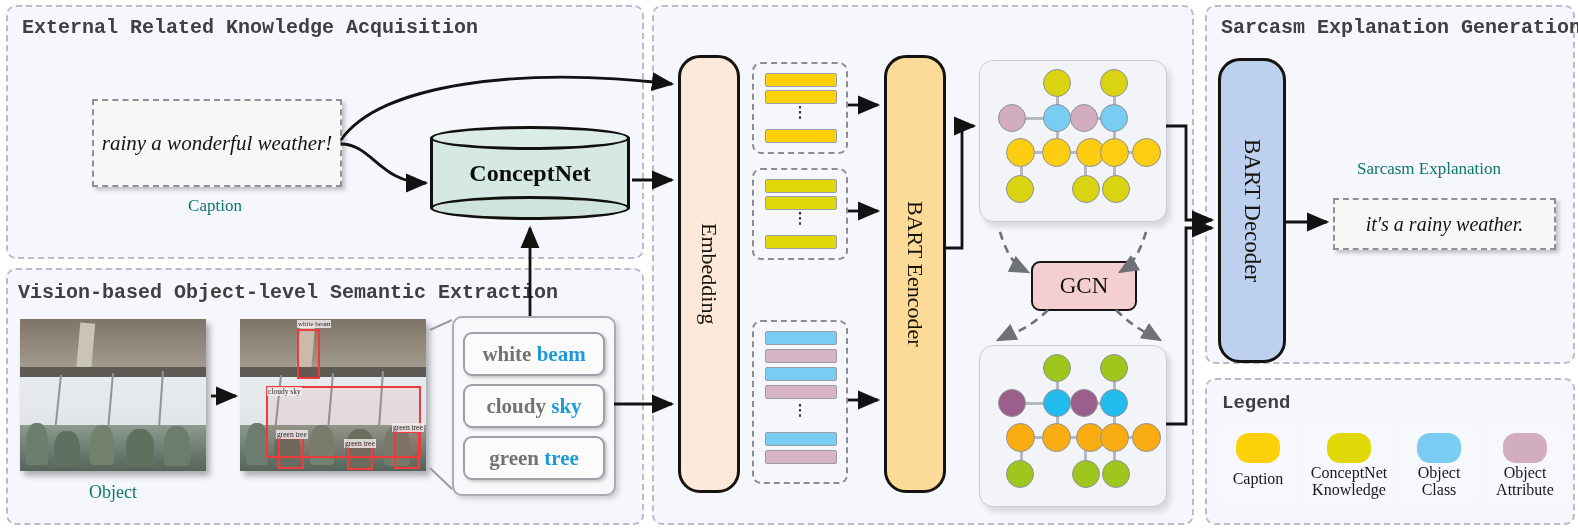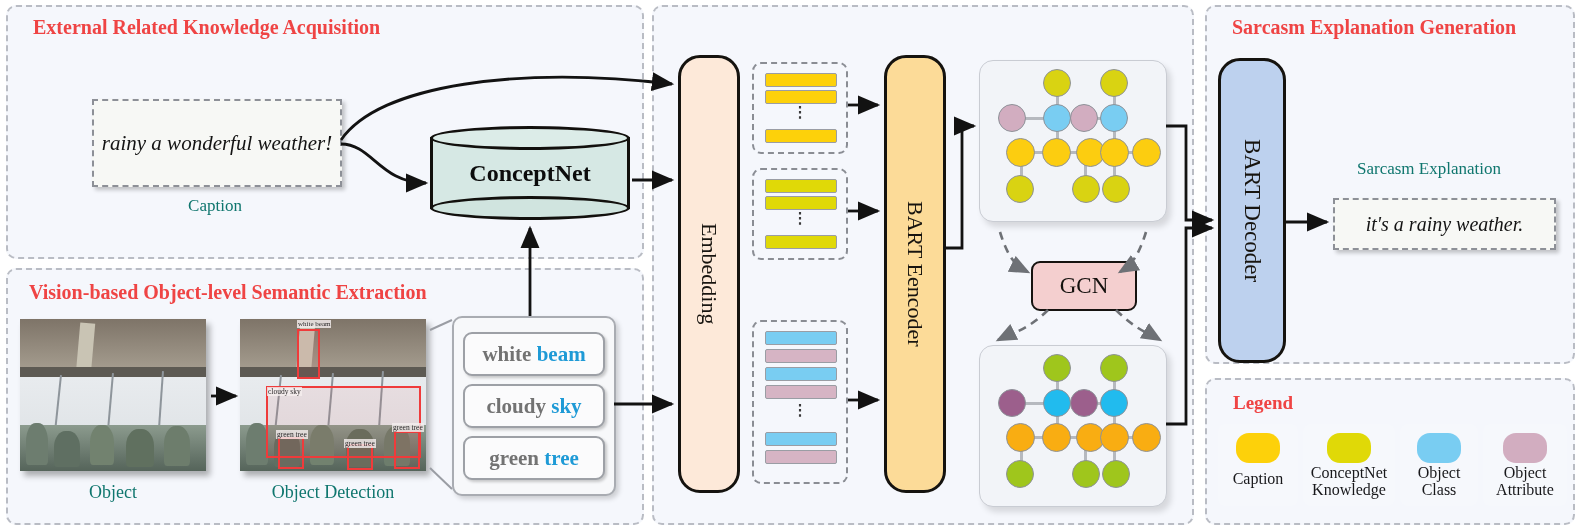--- a/index.html
+++ b/index.html
@@ -1,21 +1,21 @@
 <!DOCTYPE html>
 <html><head>
 <meta charset="utf-8">
 <style>
   html,body{margin:0;padding:0;background:#ffffff;}
   body{font-family:"Liberation Serif", serif;}
   #stage{position:relative;width:1578px;height:529px;background:#ffffff;overflow:hidden;}
 
   .panel{position:absolute;border:2px dashed #b9bcc4;border-radius:10px;background:#f5f7fc;}
-  .panel-title{position:absolute;font-weight:bold;color:#ef4444;white-space:nowrap;
-      font-family:Liberation Serif, serif;margin-left:11px;}
+  .panel-title{position:absolute;font-weight:bold;color:#404040;white-space:nowrap;
+      font-family:Liberation Mono, monospace;}
 
   
   .dashbox{position:absolute;border:2.5px dashed #8d9097;background:#f7f8f5;
       box-shadow:3px 3px 4px rgba(0,0,0,.22);display:flex;align-items:center;justify-content:center;
       text-align:center;font-style:italic;}
   .cap-label{position:absolute;text-align:center;color:#0f766e;white-space:nowrap;}
 
   
   .cyl{position:absolute;}
   .cyl .body{position:absolute;left:0;right:0;top:11px;bottom:11px;background:#d6e8e4;
@@ -138,21 +138,20 @@
 
     <div class="det" style="left:38px;top:118px;width:26px;height:32px;"></div>
     <div class="detlbl" style="left:36px;top:111px;font-size:7.5px;">green tree</div>
 
     <div class="det" style="left:107px;top:125px;width:26px;height:26px;"></div>
     <div class="detlbl" style="left:104px;top:120px;font-size:7.5px;">green tree</div>
 
     <div class="det" style="left:154px;top:112px;width:26px;height:38px;"></div>
     <div class="detlbl" style="left:152px;top:104px;font-size:7.5px;">green tree</div>
   </div>
-  <div class="cap-label" style="left:240px;top:482px;width:186px;font-size:18px;">Object Detection</div>
 
   <div class="objpanel" style="left:452px;top:316px;width:160px;height:176px;"></div>
   <div class="objcard" style="left:463px;top:332px;width:138px;height:40px;font-size:21px;">
     <span class="attr">white</span>&nbsp;<span class="cls">beam</span>
   </div>
   <div class="objcard" style="left:463px;top:436px;width:138px;height:40px;font-size:21px;">
     <span class="attr">green</span>&nbsp;<span class="cls">tree</span>
   </div>
   <div class="objcard" style="left:463px;top:384px;width:138px;height:40px;font-size:21px;">
     <span class="attr">cloudy</span>&nbsp;<span class="cls">sky</span>

